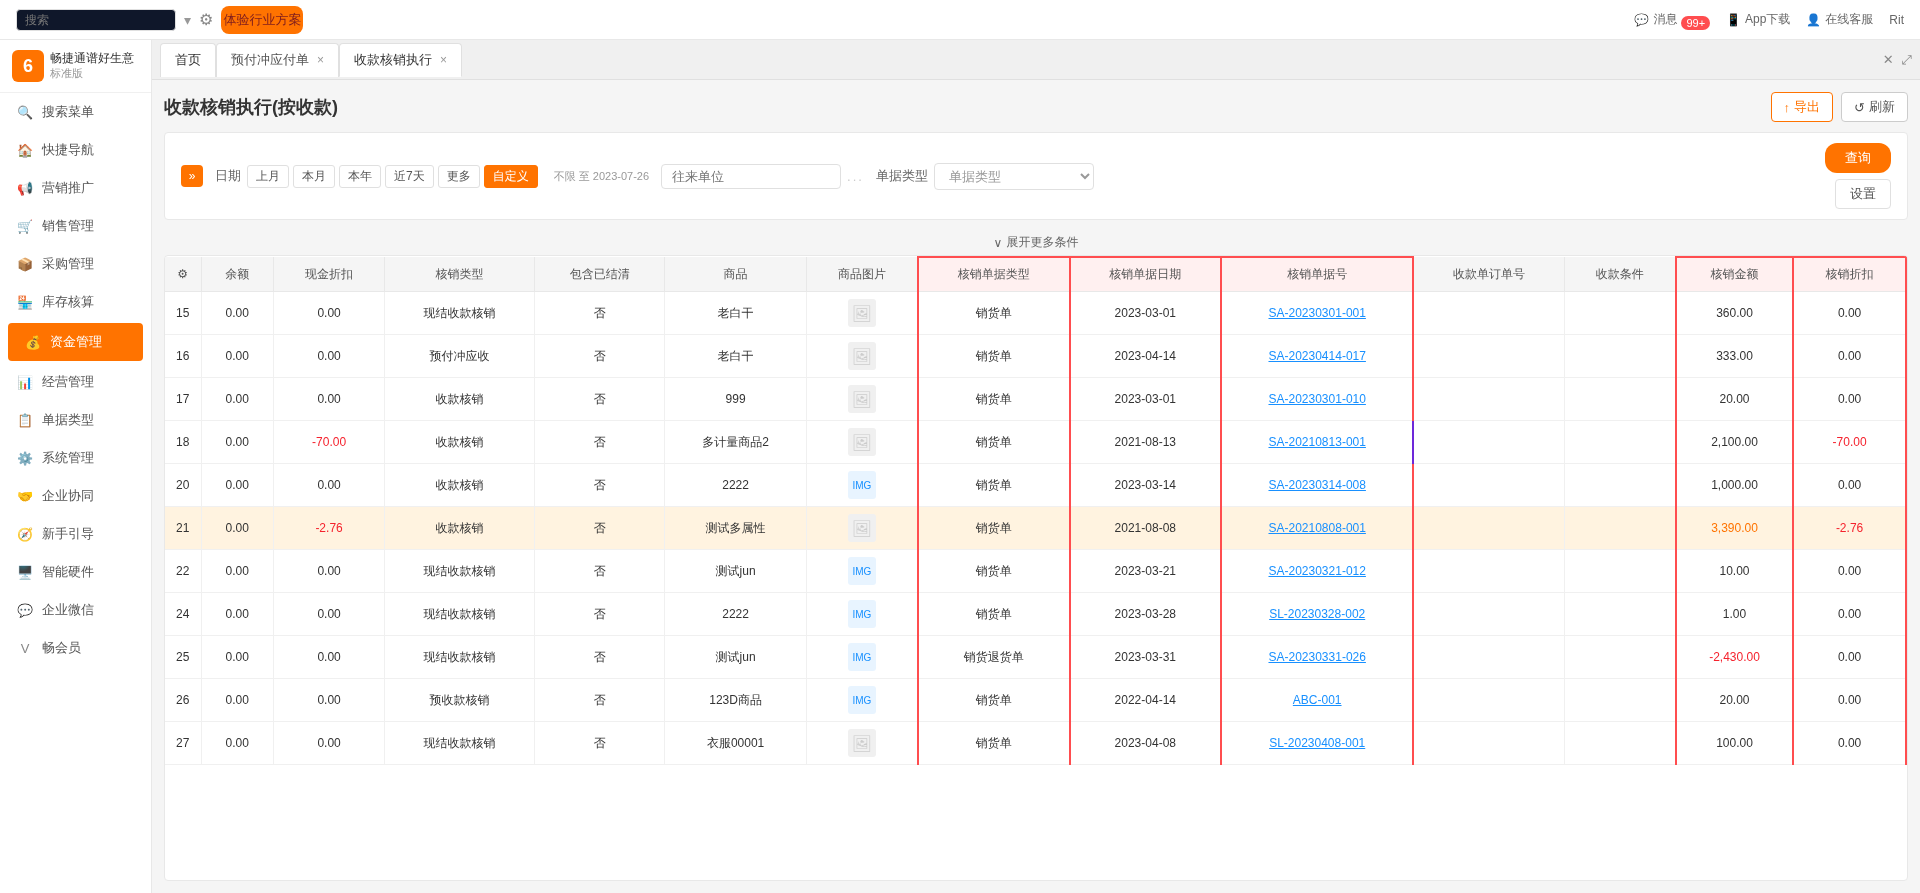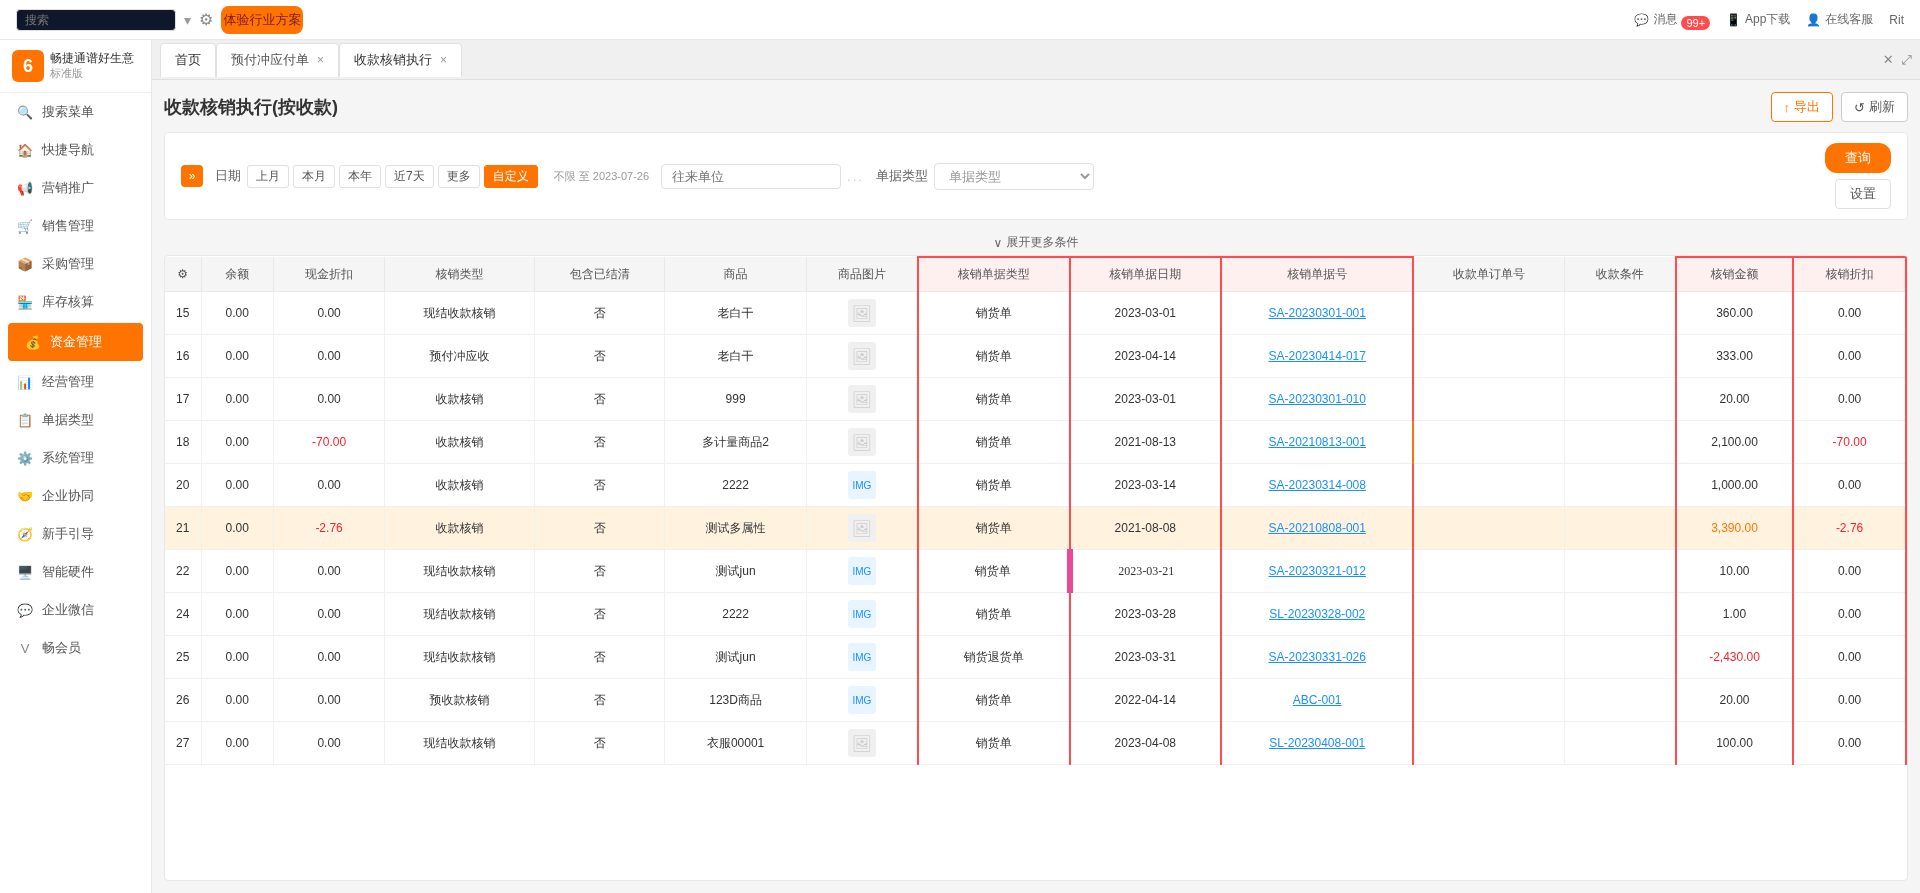--- a/index.html
+++ b/index.html
@@ -523,21 +523,21 @@
               <tr>
     <td>18</td>
     <td>0.00</td>
     <td class="text-red">-70.00</td>
     <td>收款核销</td>
     <td>否</td>
     <td>多计量商品2</td>
     <td><div class="img-placeholder">🖼</div></td>
     <td style="border-left:2px solid #ff4d4f;border-right:2px solid #ff4d4f;">销货单</td>
     <td style="border-left:2px solid #ff4d4f;border-right:2px solid #ff4d4f;">2021-08-13</td>
-    <td style="border-left:2px solid #ff4d4f;border-right:2px solid #f97316;"><span class="link-text">SA-20210813-001</span></td>
+    <td style="border-left:2px solid #ff4d4f;border-right:2px solid #6d28d9;"><span class="link-text">SA-20210813-001</span></td>
     <td></td>
     <td></td>
     <td style="border-left:2px solid #ff4d4f;border-right:2px solid #ff4d4f;" class="">2,100.00</td>
     <td style="border-left:2px solid #ff4d4f;border-right:2px solid #ff4d4f;" class="text-red">-70.00</td>
   </tr>
               <tr>
     <td>20</td>
     <td>0.00</td>
     <td class="">0.00</td>
     <td>收款核销</td>
@@ -570,21 +570,21 @@
   </tr>
               <tr>
     <td>22</td>
     <td>0.00</td>
     <td class="">0.00</td>
     <td>现结收款核销</td>
     <td>否</td>
     <td>测试jun</td>
     <td><div class="img-product">IMG</div></td>
     <td style="border-left:2px solid #ff4d4f;border-right:2px solid #ff4d4f;">销货单</td>
-    <td style="border-left:6px solid #ec4899;border-right:2px solid #ff4d4f;font-family:Liberation Serif, serif;">2023-03-21</td>
+    <td style="border-left:2px solid #ec4899;border-right:2px solid #ff4d4f;">2023-03-21</td>
     <td style="border-left:2px solid #ff4d4f;border-right:2px solid #ff4d4f;"><span class="link-text">SA-20230321-012</span></td>
     <td></td>
     <td></td>
     <td style="border-left:2px solid #ff4d4f;border-right:2px solid #ff4d4f;" class="">10.00</td>
     <td style="border-left:2px solid #ff4d4f;border-right:2px solid #ff4d4f;" class="">0.00</td>
   </tr>
               <tr>
     <td>24</td>
     <td>0.00</td>
     <td class="">0.00</td>

